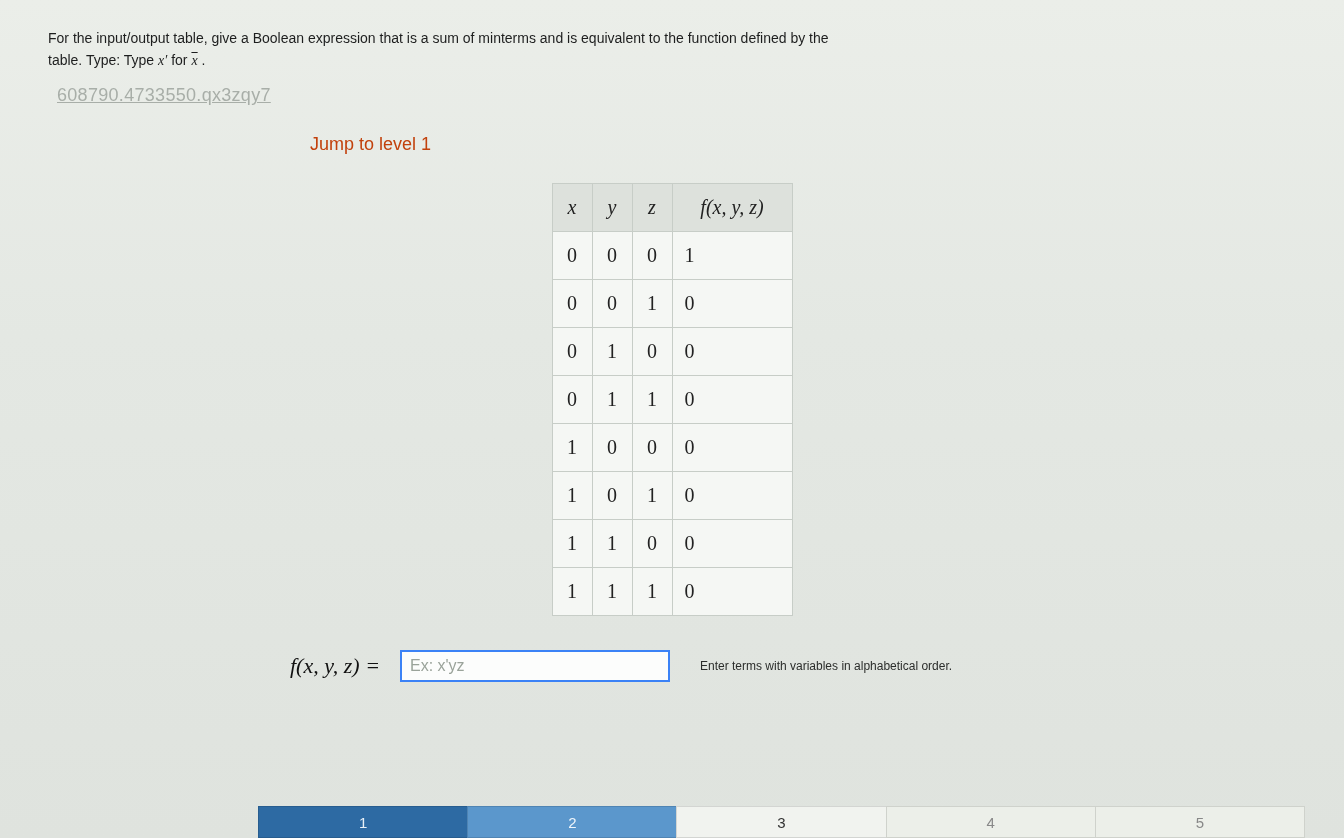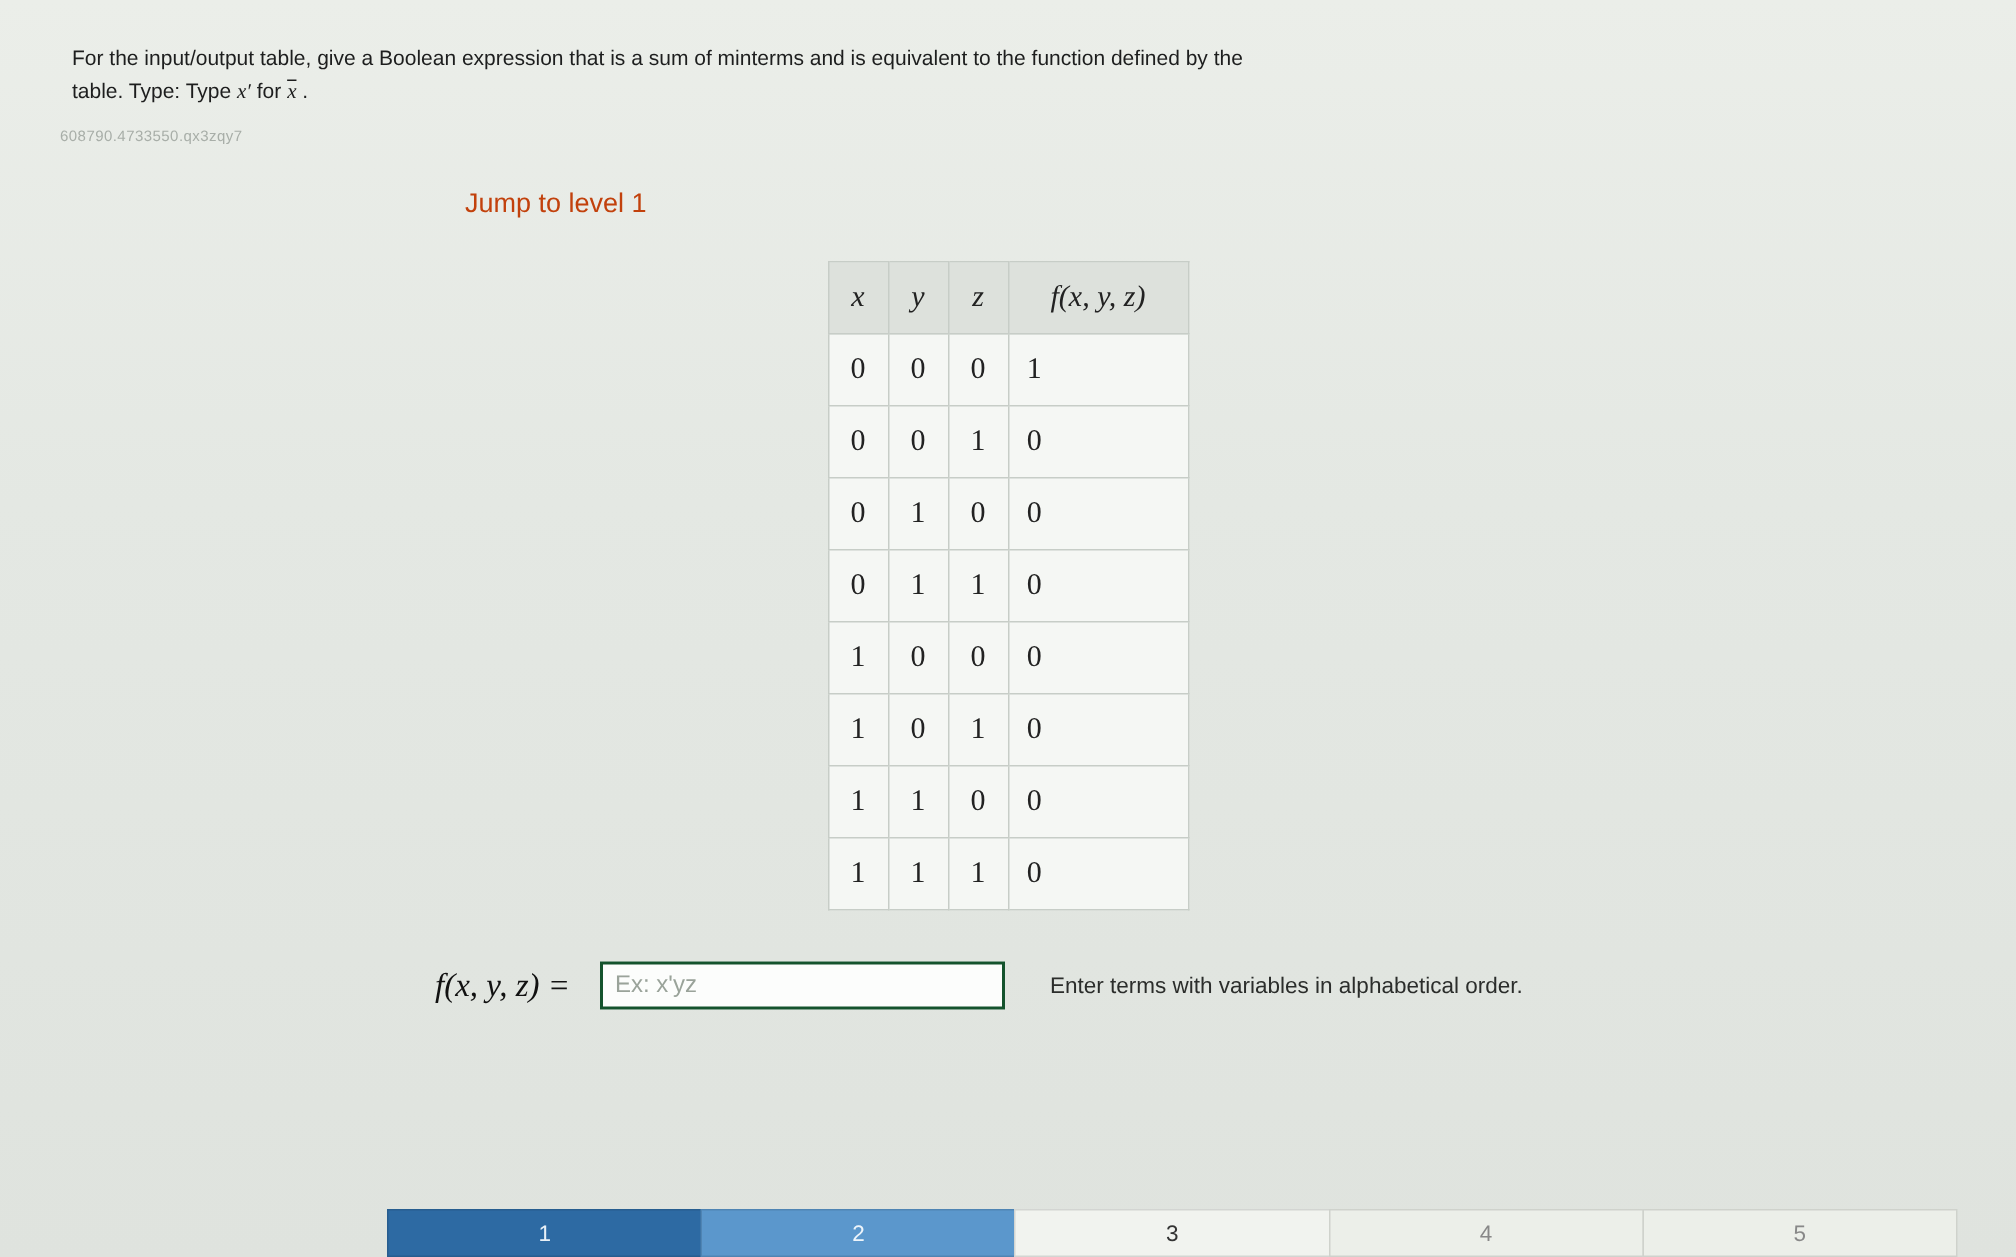--- a/index.html
+++ b/index.html
@@ -15,24 +15,25 @@
   }
   .prompt {
     padding: 28px 40px 8px 48px;
     font-size: 14px;
     line-height: 1.55;
     color: #1d1e1e;
   }
   .prompt .math-i { font-family: 'Times New Roman', serif; font-style: italic; }
   .overline { text-decoration: overline; }
   .faint-id {
-    padding: 6px 40px;
+    padding: 6px 57px;
     color: #a8aea8;
-    font-size: 10px;
+    font-size: 18px;
     letter-spacing: 0.3px;
+    text-decoration: underline;
   }
   .jump {
     margin: 22px 0 0 310px;
     font-size: 18px;
     color: #c2410c;
   }
   .truth-table {
     margin: 28px auto 0 auto;
     border-collapse: collapse;
     background: #f5f7f4;
@@ -74,30 +75,30 @@
   .answer-row .lhs {
     font-family: 'Times New Roman', serif;
     font-style: italic;
     font-size: 22px;
     color: #111;
     white-space: nowrap;
   }
   .answer-input {
     width: 270px;
     height: 32px;
-    border: 2px solid #14532d;
+    border: 2px solid #3b82f6;
     background: #fcfdfc;
     font-size: 16px;
     padding: 2px 8px;
     font-family: Arial, sans-serif;
     color: #888;
   }
   .answer-input::placeholder { color: #9aa39a; }
   .hint {
-    font-size: 15px;
+    font-size: 12px;
     color: #2b2d2b;
     margin-left: 10px;
   }
 
   .level-bar {
     position: absolute;
     bottom: 0;
     left: 258px;
     right: 40px;
     display: flex;

